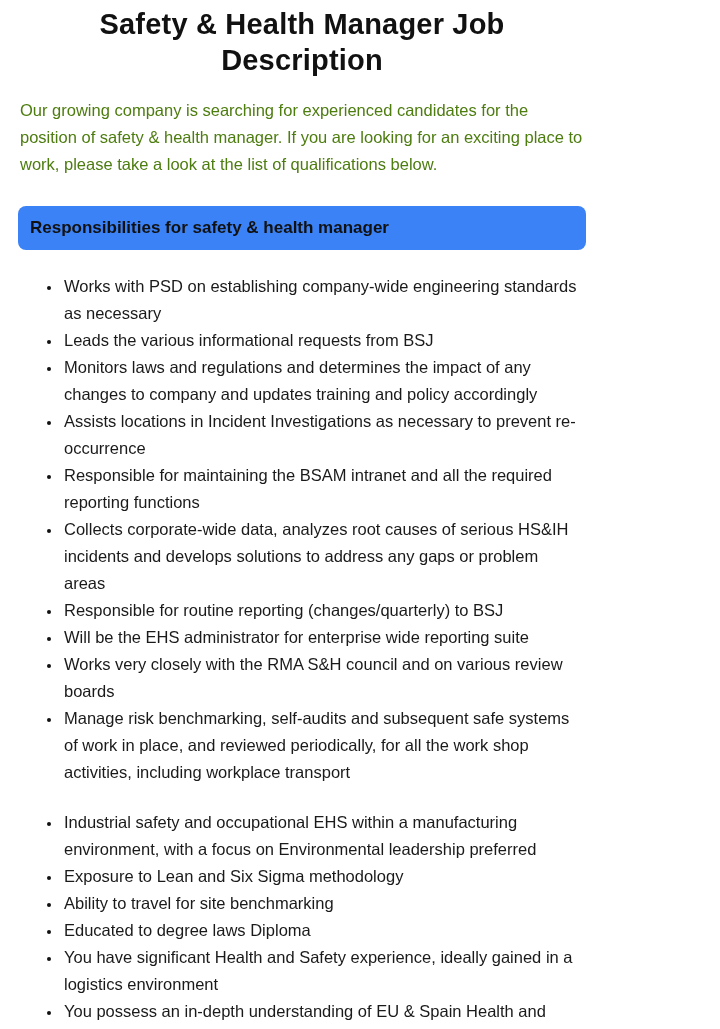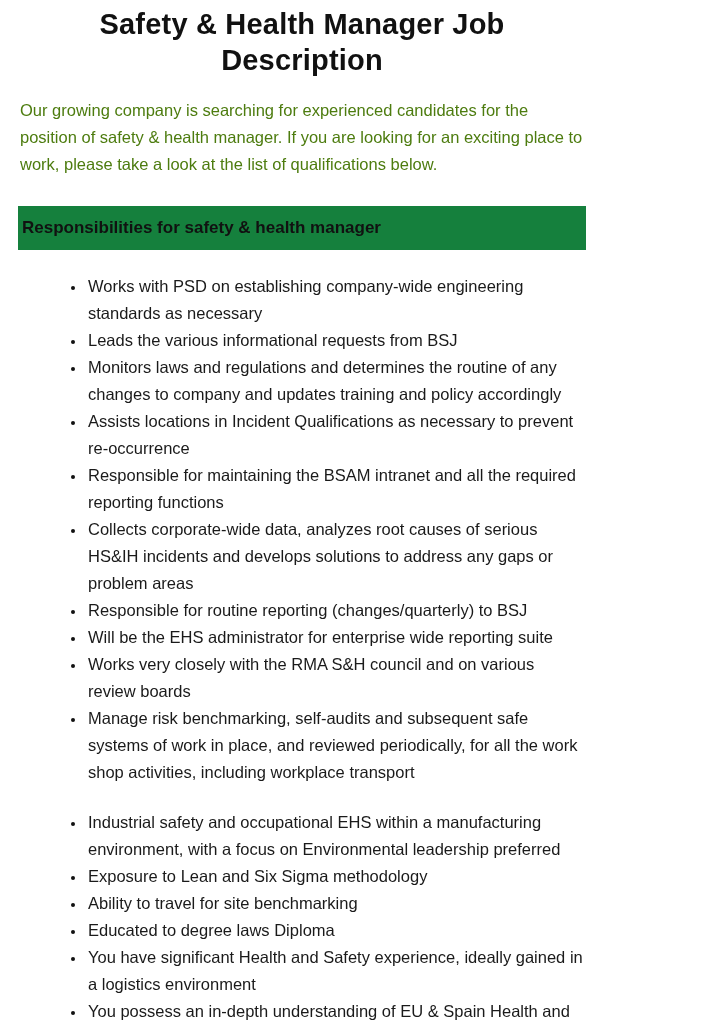--- a/index.html
+++ b/index.html
@@ -29,30 +29,31 @@
     color: #111111;
   }
   .intro {
     font-size: 16.5px;
     line-height: 27px;
     margin: 19px 20px 0 20px;
     color: #4d7c0f;
   }
   .section-heading {
     margin: 28px 18px 0 18px;
-    background: #15803d;
-    padding: 12px 14px 12px 4px;
+    background: #3b82f6;
+    padding: 12px 14px 12px 12px;
     font-size: 17px;
     font-weight: 700;
     line-height: 20px;
     color: #111111;
+    border-radius: 8px;
   }
   ul.bullet-list {
     margin: 23px 20px 0 0;
-    padding: 0 0 0 86px;
+    padding: 0 0 0 62px;
     list-style: disc outside;
   }
   ul.bullet-list li {
     font-size: 16.5px;
     line-height: 27px;
     padding-left: 2px;
     color: #1a1a1a;
   }
   ul.bullet-list li::marker {
     color: #111111;
@@ -66,22 +67,22 @@
 
   <h1 class="page-title">Safety &amp; Health Manager Job Description</h1>
 
   <p class="intro">Our growing company is searching for experienced candidates for the position of safety &amp; health manager. If you are looking for an exciting place to work, please take a look at the list of qualifications below.</p>
 
   <div class="section-heading">Responsibilities for safety &amp; health manager</div>
 
   <ul class="bullet-list">
     <li>Works with PSD on establishing company-wide engineering standards as necessary</li>
     <li>Leads the various informational requests from BSJ</li>
-    <li>Monitors laws and regulations and determines the routine of any changes to company and updates training and policy accordingly</li>
-    <li>Assists locations in Incident Qualifications as necessary to prevent re-occurrence</li>
+    <li>Monitors laws and regulations and determines the impact of any changes to company and updates training and policy accordingly</li>
+    <li>Assists locations in Incident Investigations as necessary to prevent re-occurrence</li>
     <li>Responsible for maintaining the BSAM intranet and all the required reporting functions</li>
     <li>Collects corporate-wide data, analyzes root causes of serious HS&amp;IH incidents and develops solutions to address any gaps or problem areas</li>
     <li>Responsible for routine reporting (changes/quarterly) to BSJ</li>
     <li>Will be the EHS administrator for enterprise wide reporting suite</li>
     <li>Works very closely with the RMA S&amp;H council and on various review boards</li>
     <li>Manage risk benchmarking, self-audits and subsequent safe systems of work in place, and reviewed periodically, for all the work shop activities, including workplace transport</li>
   </ul>
 
 
   <ul class="bullet-list">

